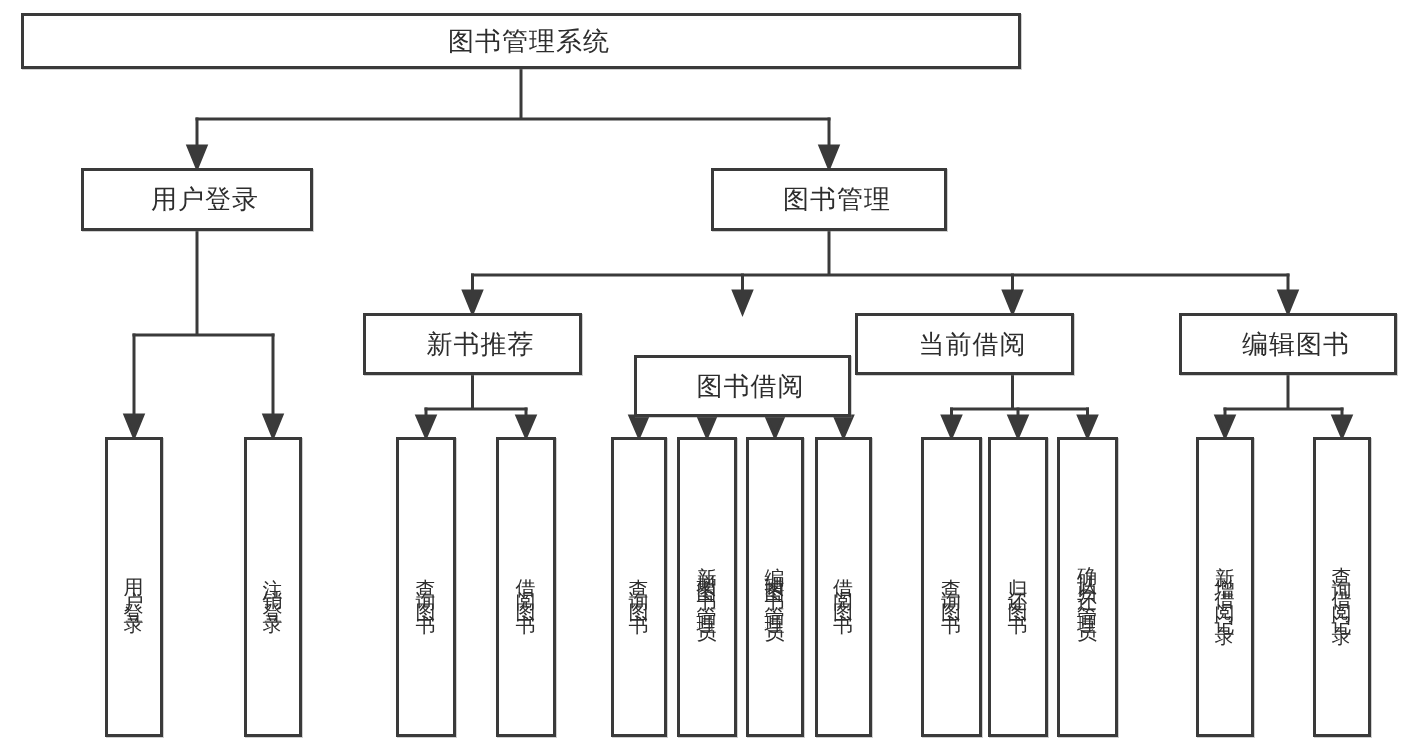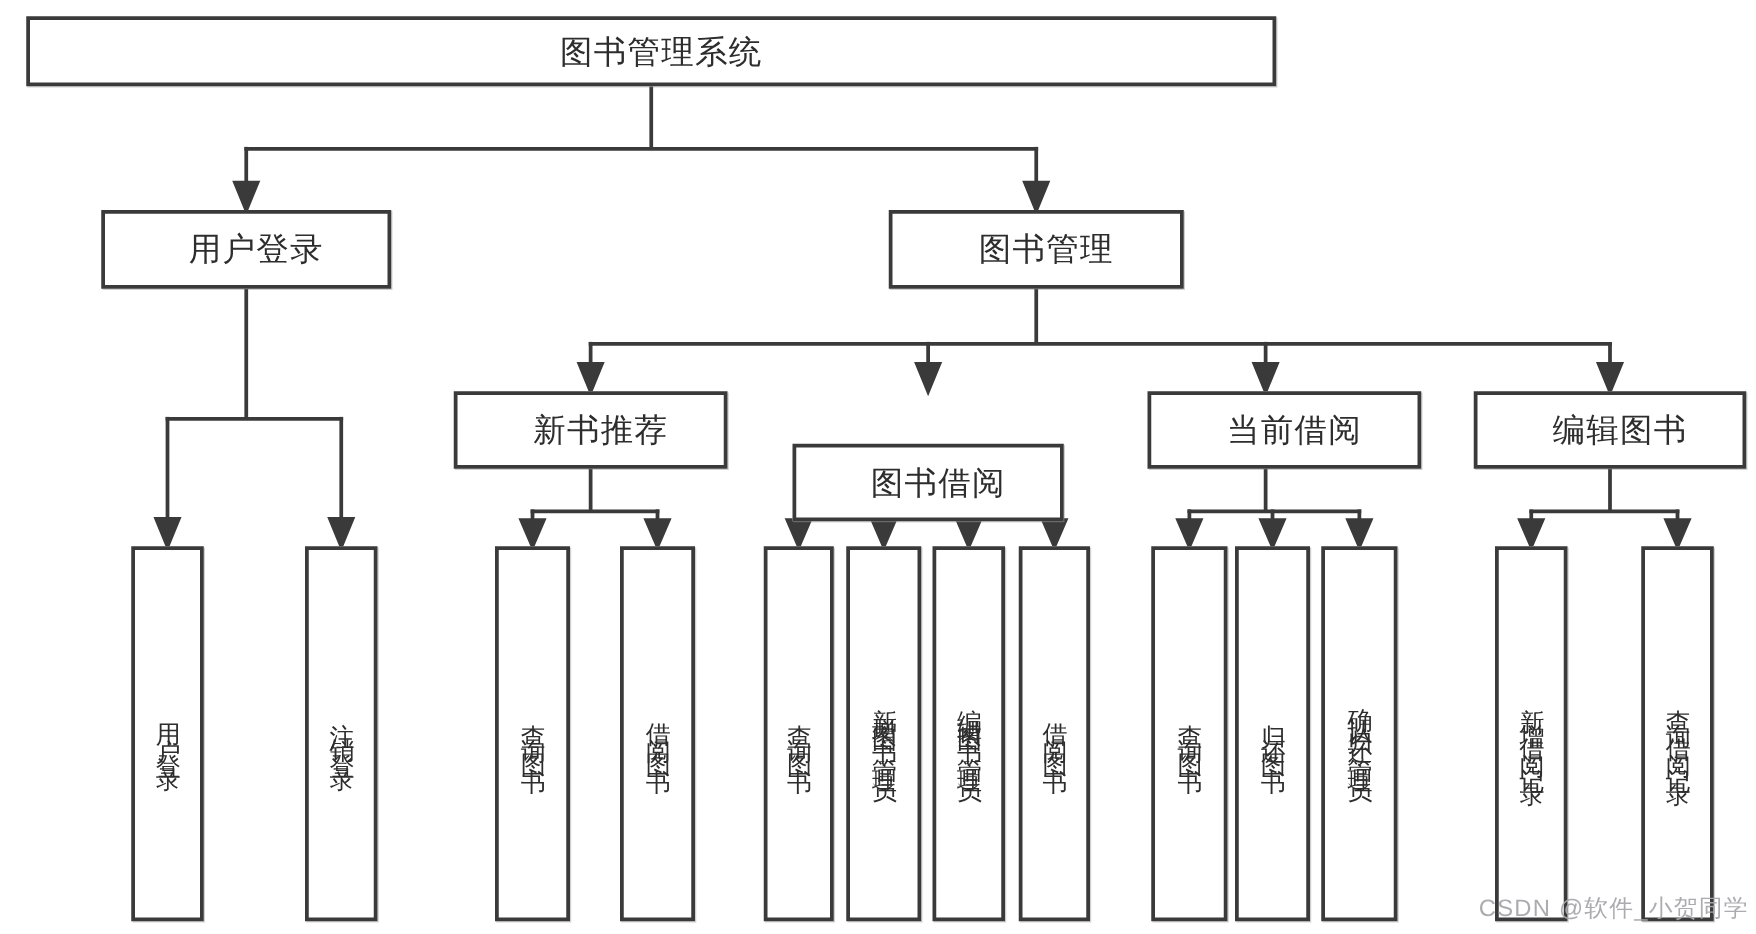--- a/index.html
+++ b/index.html
@@ -45,21 +45,21 @@
   .node.v.tight { letter-spacing: 8px; }
 
   
   .n-root  { left: 21px;  top: 13px;  width: 1000px; height: 56px; }
   
   .n-login { left: 81px;  top: 168px; width: 232px;  height: 63px; }
   .n-mgmt  { left: 711px; top: 168px; width: 236px;  height: 63px; }
   
   .n-l3-0  { left: 363px;  top: 313px; width: 219px; height: 62px; text-align: right; }
   .n-l3-1  { left: 634px;  top: 313px; width: 217px; height: 62px; margin-top: 42px; }
-  .n-l3-2  { left: 918px;  top: 313px; width: 219px; height: 62px; }
+  .n-l3-2  { left: 855px;  top: 313px; width: 219px; height: 62px; }
   .n-l3-3  { left: 1179px; top: 313px; width: 218px; height: 62px; }
   
   .leaf { top: 437px; height: 300px; }
   .n-lf-0  { left: 105px;  width: 58px; }
   .n-lf-1  { left: 244px;  width: 58px; }
   .n-lf-2  { left: 396px;  width: 60px; }
   .n-lf-3  { left: 496px;  width: 60px; }
   .n-lf-4  { left: 611px;  width: 56px; }
   .n-lf-5  { left: 677px;  width: 60px; }
   .n-lf-6  { left: 746px;  width: 58px; }
@@ -167,15 +167,14 @@
   <div class="node v leaf n-lf-4">查询图书</div>
   <div class="node v leaf tight n-lf-5">新增图书（管理员）</div>
   <div class="node v leaf tight n-lf-6">编辑图书（管理员）</div>
   <div class="node v leaf n-lf-7">借阅图书</div>
   <div class="node v leaf n-lf-8">查询图书</div>
   <div class="node v leaf n-lf-9">归还图书</div>
   <div class="node v leaf tight n-lf-10">确认归还（管理员）</div>
   <div class="node v leaf n-lf-11">新增借阅记录</div>
   <div class="node v leaf n-lf-12">查询借阅记录</div>
 
-  <div class="watermark">CSDN @软件_小贺同学</div>
 
 </div>
 
 </body></html>

